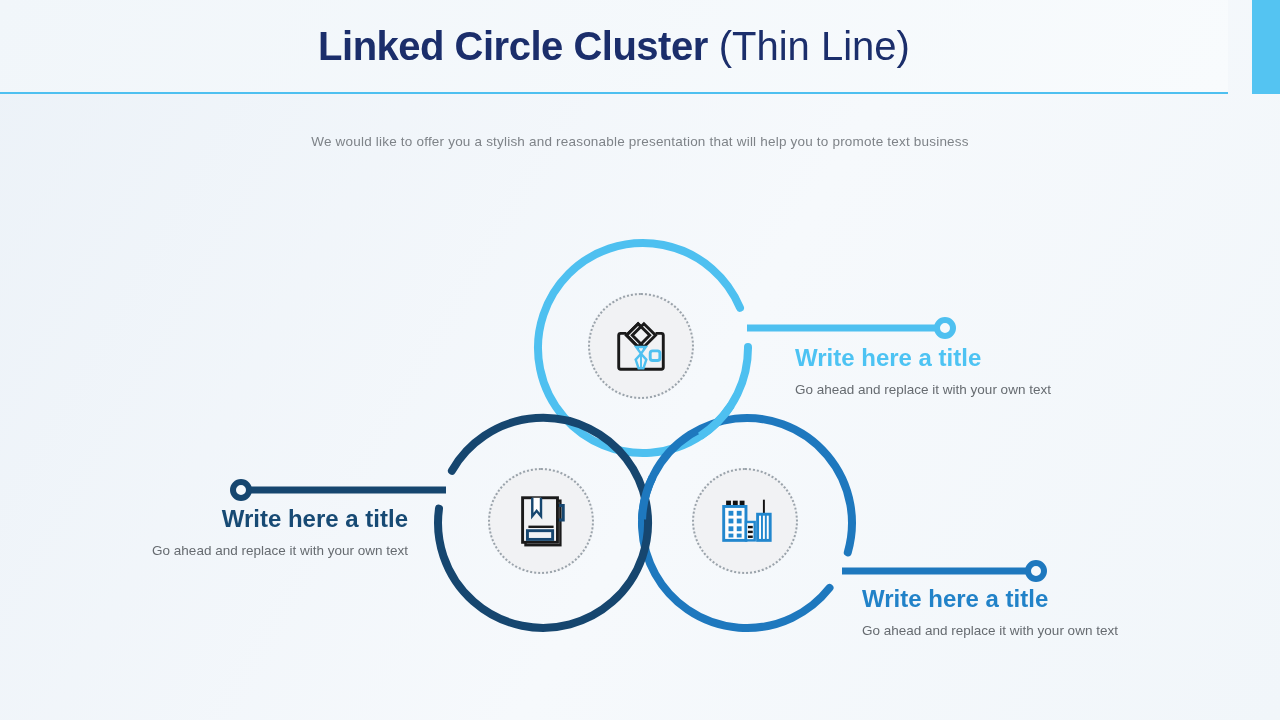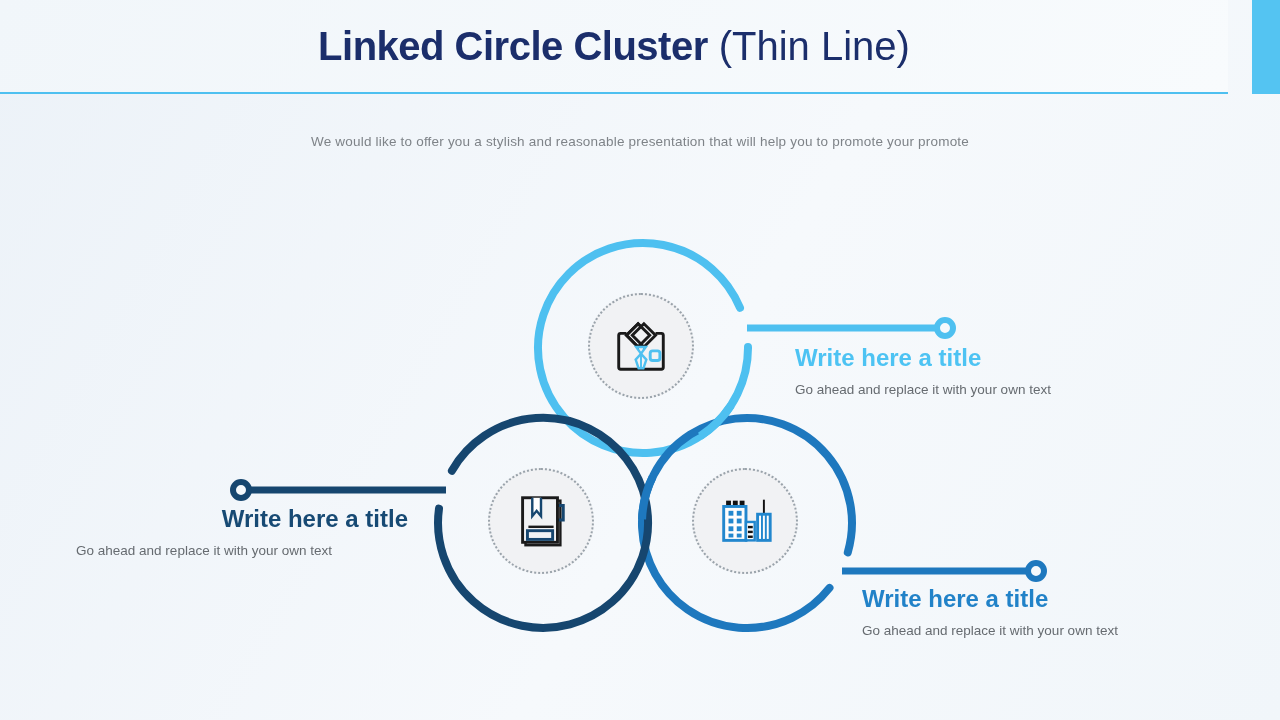--- a/index.html
+++ b/index.html
@@ -32,39 +32,39 @@
   .icon-circle {
     position:absolute; width:106px; height:106px; border-radius:50%;
     background:#f1f2f4; border:2px dotted #9aa3ab;
     display:flex; align-items:center; justify-content:center;
   }
   .ic-top  { left:588px; top:293px; }
   .ic-left { left:488px; top:468px; }
   .ic-right{ left:692px; top:468px; }
   .label-block { position:absolute; }
   .cluster-title { font-size:24px; font-weight:bold; line-height:1.2; white-space:nowrap; }
-  .cluster-desc  { font-size:13.5px; color:#666b70; margin-top:9px; white-space:nowrap;text-align:center; }
+  .cluster-desc  { font-size:13.5px; color:#666b70; margin-top:9px; white-space:nowrap; }
   .lb-top { left:795px; top:344px; }
   .lb-top .cluster-title { color:#4DC3F3; }
   .lb-left { left:0; top:505px; width:408px; text-align:right; }
   .lb-left .cluster-title { color:#174A74; }
   .lb-br { left:862px; top:585px; }
   .lb-br .cluster-title { color:#2182C8; }
 </style>
 </head>
 <body>
 
 <div class="header">
   <div class="slide-title">
     <span>Linked Circle Cluster</span><span class="suffix">(Thin Line)</span>
   </div>
 </div>
 <div class="accent-bar"></div>
 
-<div class="subtitle">We would like to offer you a stylish and reasonable presentation that will help you to promote your promote</div>
+<div class="subtitle">We would like to offer you a stylish and reasonable presentation that will help you to promote text business</div>
 
 <svg class="diagram-svg" width="1280" height="720" viewBox="0 0 1280 720">
 
   <path d="M 748 347.1 A 105 105 0 1 1 740 307.8" fill="none" stroke="#4EC0F0" stroke-width="8" stroke-linecap="round"></path>
 
   <path d="M 829.5 587.9 A 105 105 0 1 1 847.8 552.3" fill="none" stroke="#1E78BE" stroke-width="8" stroke-linecap="round"></path>
 
   <path d="M 451.9 470.7 A 105 105 0 1 1 439 508.6" fill="none" stroke="#16466F" stroke-width="8" stroke-linecap="round"></path>
 
   <path d="M 731.1 405.2 A 105 105 0 0 1 700.2 436.1" fill="none" stroke="#4EC0F0" stroke-width="8" stroke-linecap="butt"></path>

